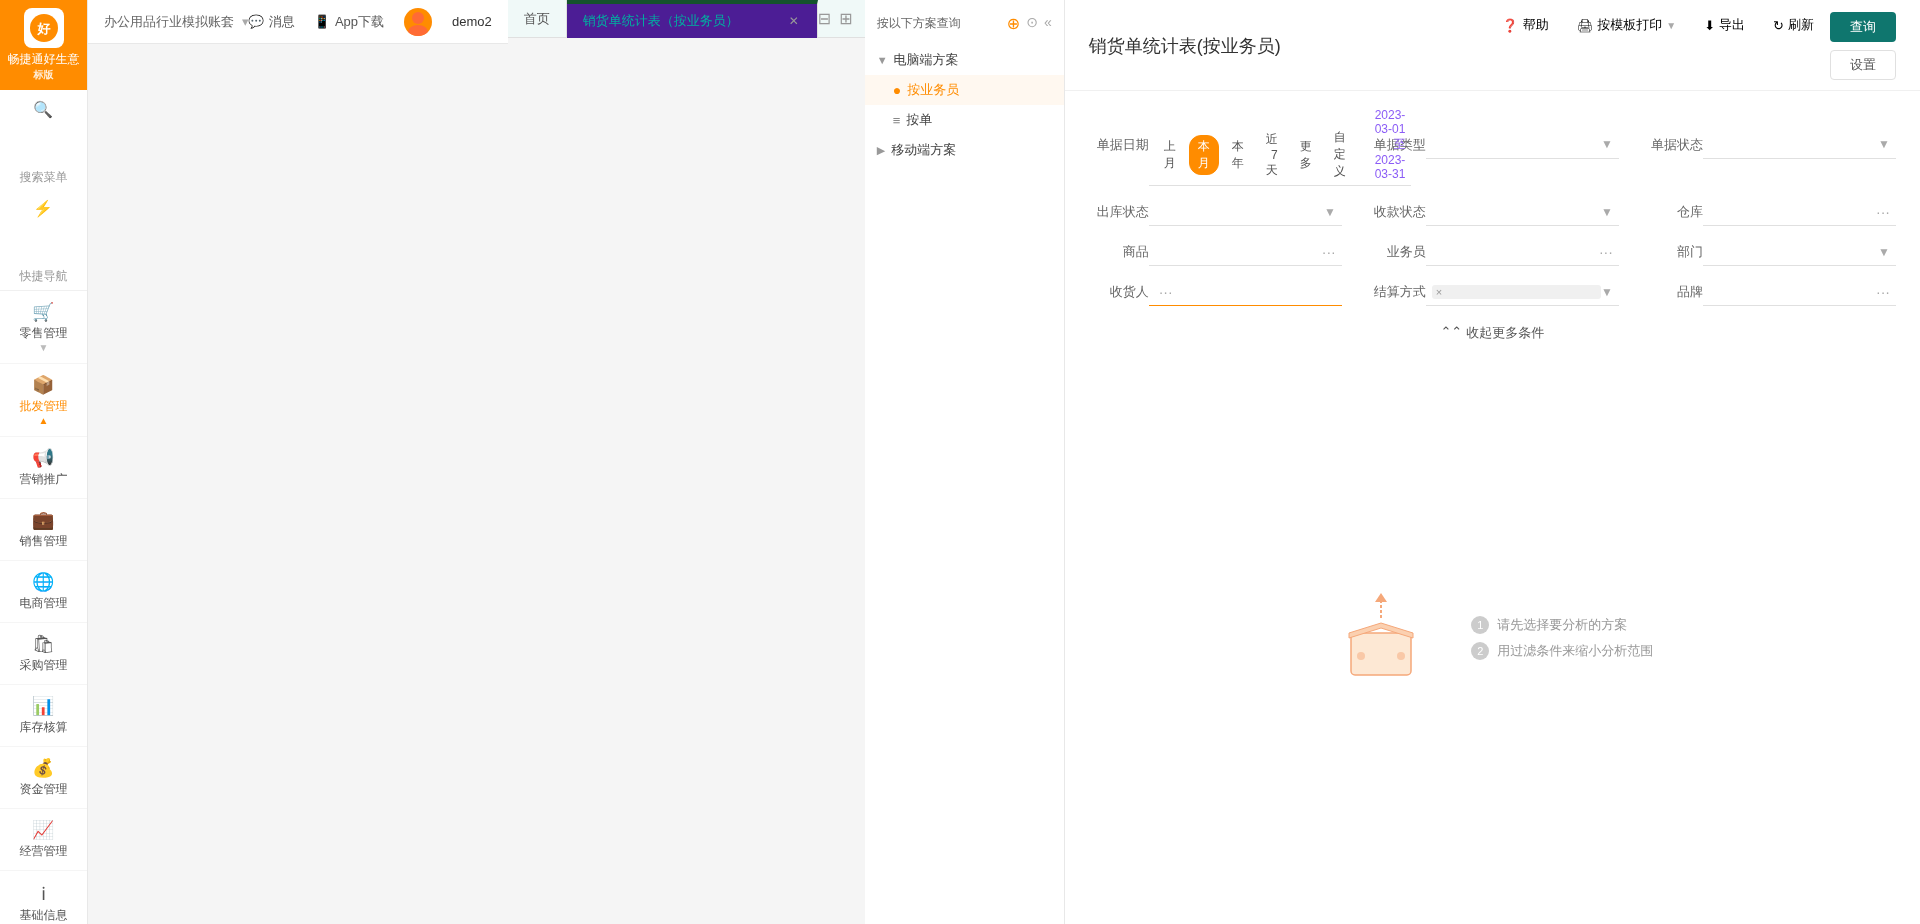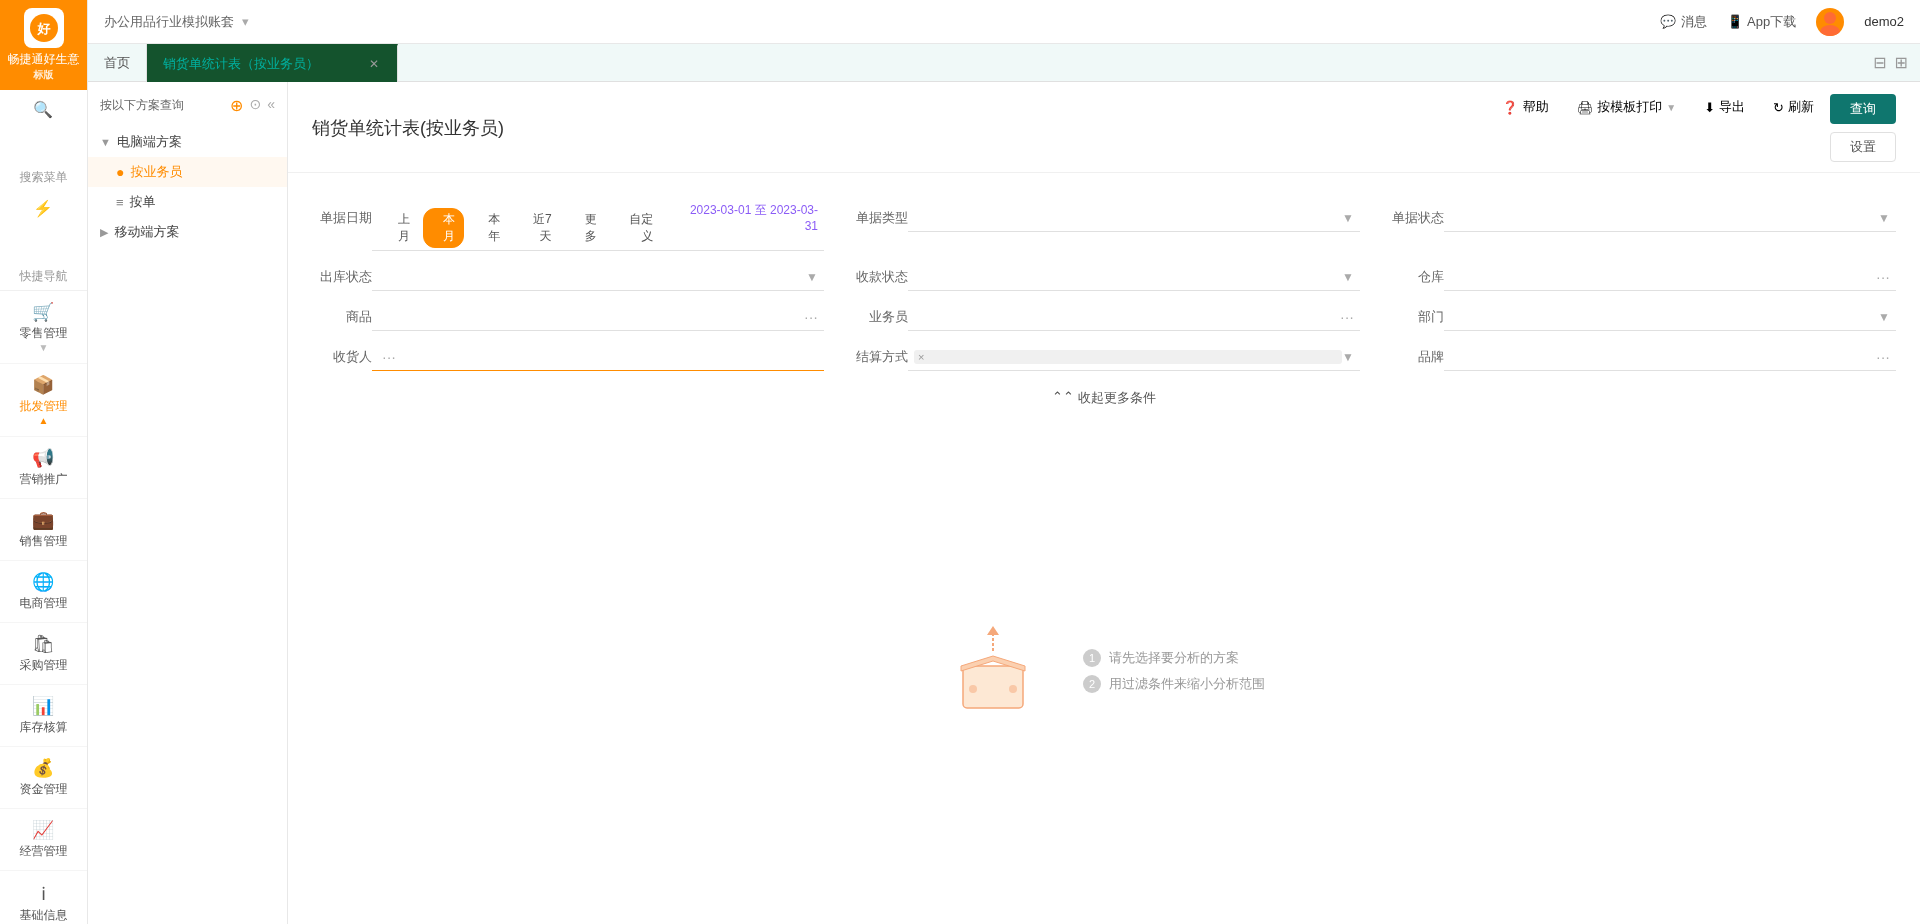--- a/index.html
+++ b/index.html
@@ -75,21 +75,21 @@
       border-bottom: 1px solid #f5f5f5;
     }
     .sidebar-item.active { color: #ff8c00; }
     .sidebar-item-icon { font-size: 18px; margin-bottom: 2px; }
     .sidebar-item-arrow { font-size: 10px; color: #bbb; }
 
     
     .main {
       flex: 1;
       display: flex;
-      flex-direction: column;
+      flex-direction: row;
       overflow: hidden;
     }
 
     
     .top-header {
       background: #fff;
       height: 44px;
       display: flex;
       align-items: center;
       justify-content: space-between;
@@ -117,24 +117,24 @@
       padding: 16px 16px;
       display: flex;
       align-items: center;
       gap: 8px;
       cursor: pointer;
       font-size: 13px;
       color: #555;
       border-right: 1px solid #e0e0e0;
     }
     .tab-item.active {
-      background: #14532d;
+      background: #4c1d95;
       color: #00b0a0;
       font-weight: 500;
-      border-top: 2px solid #14532d;
+      border-top: 4px solid #14532d;
       gap: 48px;
     }
     .tab-close { color: #999; font-size: 12px; cursor: pointer; padding: 2px; border-radius: 2px; }
     .tab-controls { margin-left: auto; display: flex; align-items: center; padding-right: 12px; gap: 8px; }
     .tab-ctrl-btn { font-size: 16px; color: #999; cursor: pointer; }
 
     
     .content-area {
       flex: 1;
       display: flex;

